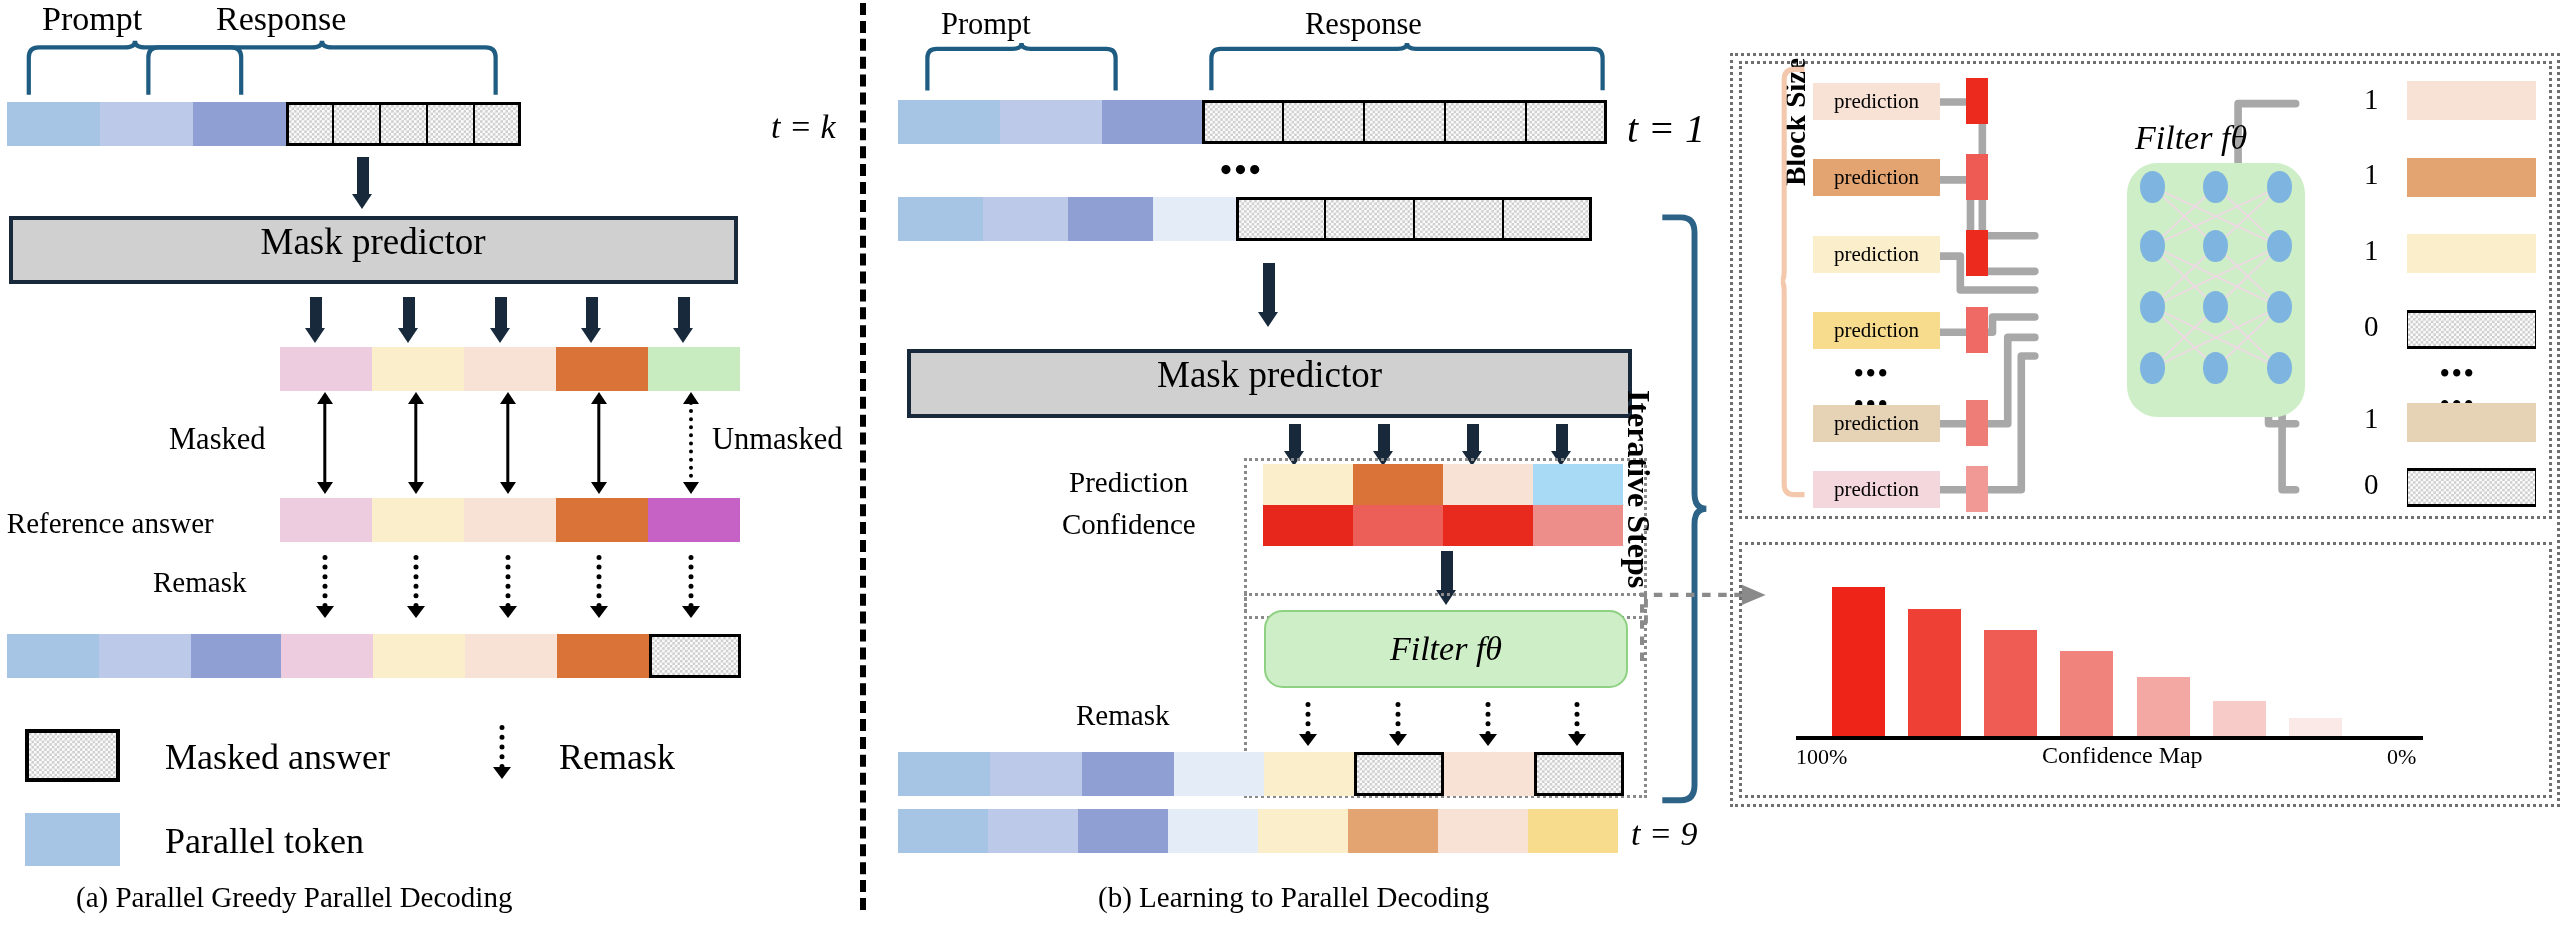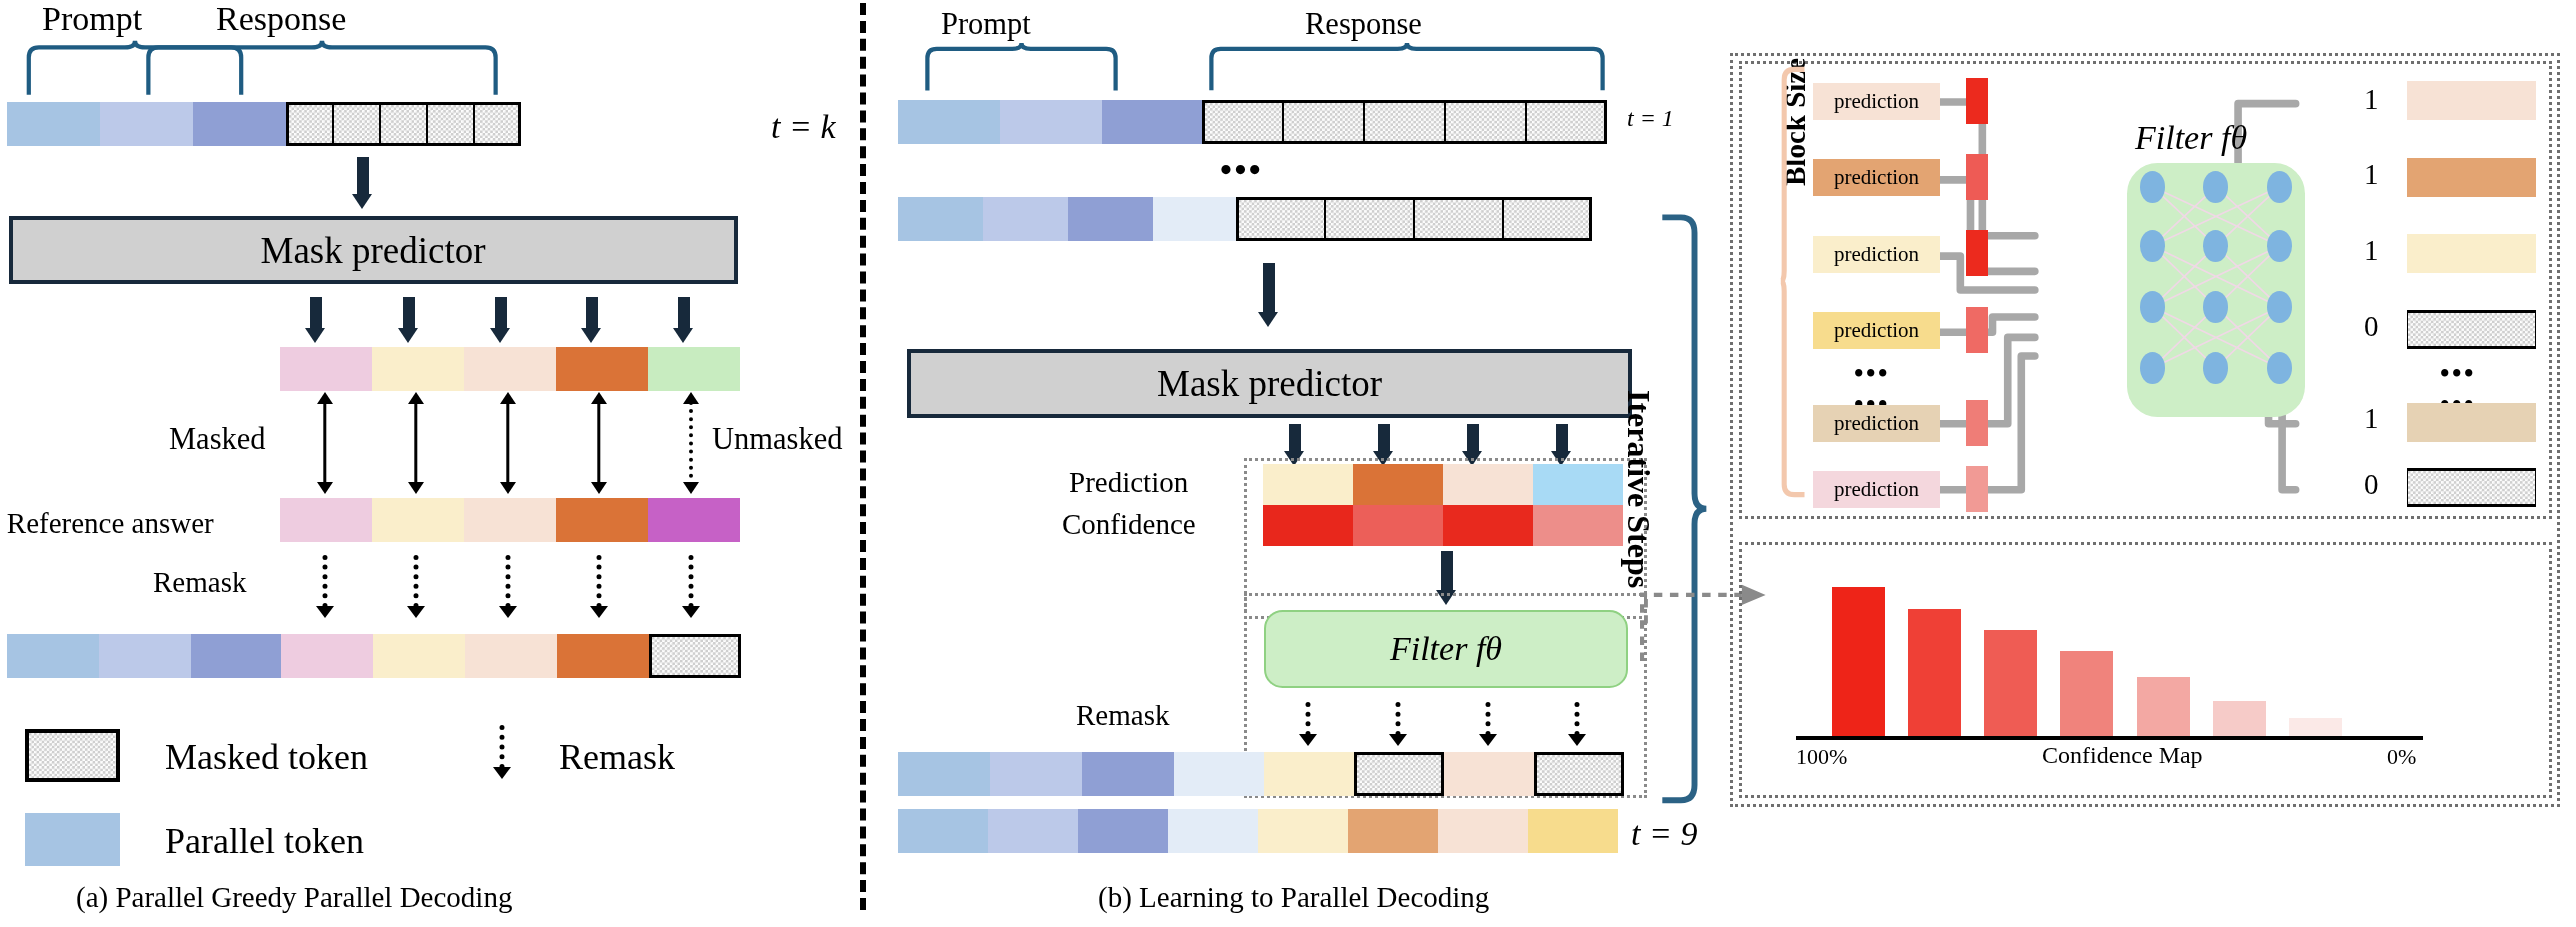--- a/index.html
+++ b/index.html
@@ -22,21 +22,21 @@
     border:3.4px solid #000;
     box-sizing:border-box;
     border-left-width:1.7px;border-right-width:1.7px;
   }
   .masked.first{border-left-width:3.4px;}
   .masked.last{border-right-width:3.4px;}
 
   
   .predictor{
     position:absolute;background:#d0d0d0;border:4.2px solid #17293b;
-    box-sizing:border-box;display:flex;align-items:center;justify-content:center;
+    box-sizing:border-box;display:flex;justify-content:center;
     font-size:37px;
   }
   .ad-shaft{position:absolute;background:#17293b;}
   .ad-head{position:absolute;width:0;height:0;border-left:10.2px solid transparent;
            border-right:10.2px solid transparent;border-top:15.3px solid #17293b;}
 
   
   .dot-arrow{position:absolute;}
   .dot-arrow .line{position:absolute;left:50%;transform:translateX(-50%);
        width:0;border-left:5.1px dotted #000;}
@@ -219,21 +219,21 @@
   <div class="tok" style="width:92px;background:#bcc9e9;"></div>
   <div class="tok" style="width:90px;background:#8f9fd4;"></div>
   <div class="tok" style="width:92px;background:#eecce0;"></div>
   <div class="tok" style="width:92px;background:#faeecb;"></div>
   <div class="tok" style="width:92px;background:#f7e2d5;"></div>
   <div class="tok" style="width:92px;background:#da7337;"></div>
   <div class="tok masked first last" style="width:92px;"></div>
 </div>
 
 <div class="abs masked" style="left:25.4px;top:729px;width:95px;height:53px;border-width:4.2px;"></div>
-<div class="lab txt" style="left:165px;top:736px;font-size:36px;">Masked token</div>
+<div class="lab txt" style="left:165px;top:736px;font-size:36px;">Masked answer</div>
 
 <div class="dot-arrow" style="left:491px;top:725px;width:22px;height:68px;">
   <div class="line" style="top:0;height:44px;"></div>
     <div class="head" style="top:42px;"></div>
   </div>
 <div class="lab txt" style="left:559px;top:736px;font-size:36px;">Remask</div>
 
 <div class="abs" style="left:25.4px;top:813px;width:95px;height:53px;background:#a6c4e3;"></div>
 <div class="lab txt" style="left:165px;top:820px;font-size:36px;">Parallel token</div>
 
@@ -254,21 +254,21 @@
 <div class="strip" style="left:898px;top:100px;">
   <div class="tok" style="width:102px;background:#a6c4e3;"></div>
   <div class="tok" style="width:102px;background:#bcc9e9;"></div>
   <div class="tok" style="width:100px;background:#8f9fd4;"></div>
   <div class="tok masked first" style="width:81px;"></div>
   <div class="tok masked" style="width:81px;"></div>
   <div class="tok masked" style="width:81px;"></div>
   <div class="tok masked" style="width:81px;"></div>
   <div class="tok masked last" style="width:81px;"></div>
 </div>
-<div class="lab txt" style="left:1627px;top:105px;font-size:24px;font-style:italic;">t = 1</div>
+<div class="lab txt" style="left:1627px;top:105px;font-size:40px;font-style:italic;">t = 1</div>
 
 <div class="ell" style="left:1220px;top:151px;">•••</div>
 
 <div class="strip" style="left:898px;top:197px;">
   <div class="tok" style="width:85px;background:#a6c4e3;"></div>
   <div class="tok" style="width:85px;background:#bcc9e9;"></div>
   <div class="tok" style="width:85px;background:#8f9fd4;"></div>
   <div class="tok" style="width:83px;background:#e3ecf7;"></div>
   <div class="tok masked first" style="width:89px;"></div>
   <div class="tok masked" style="width:89px;"></div>

